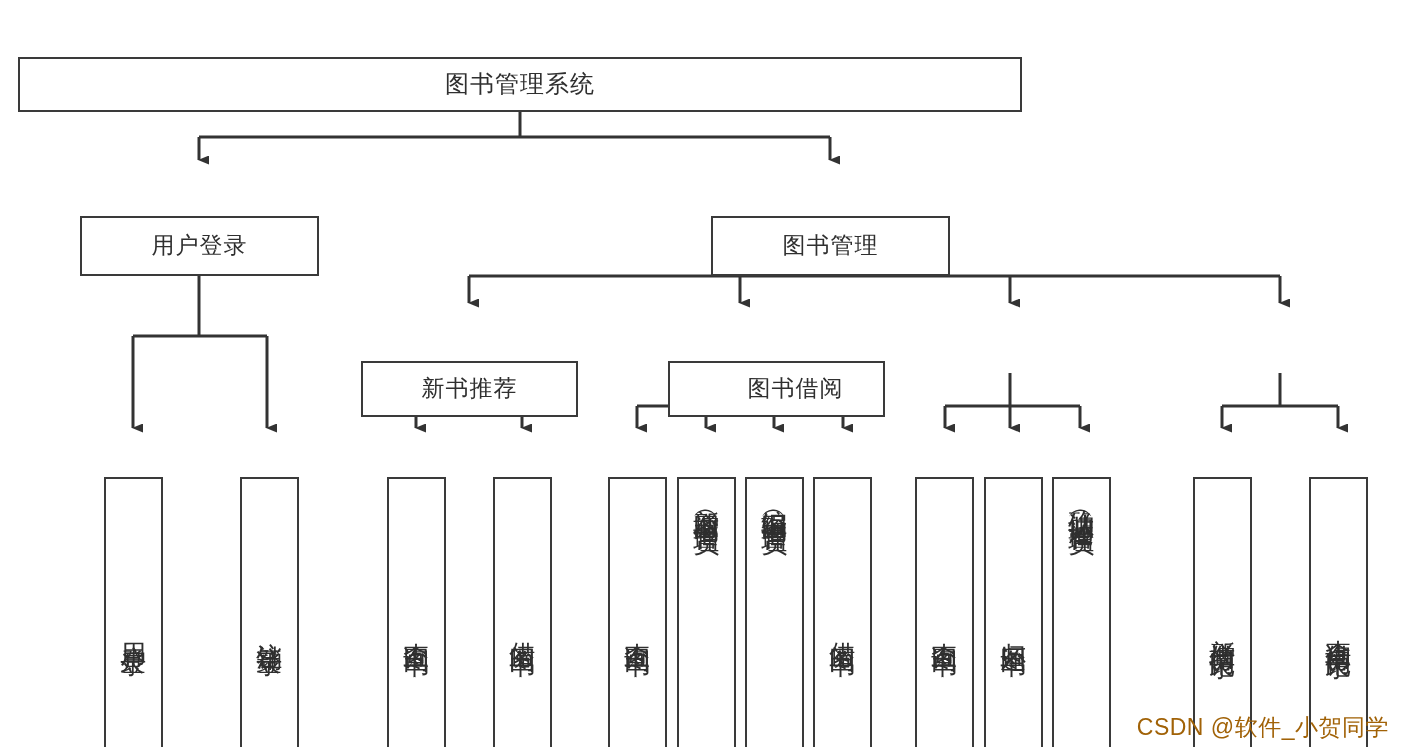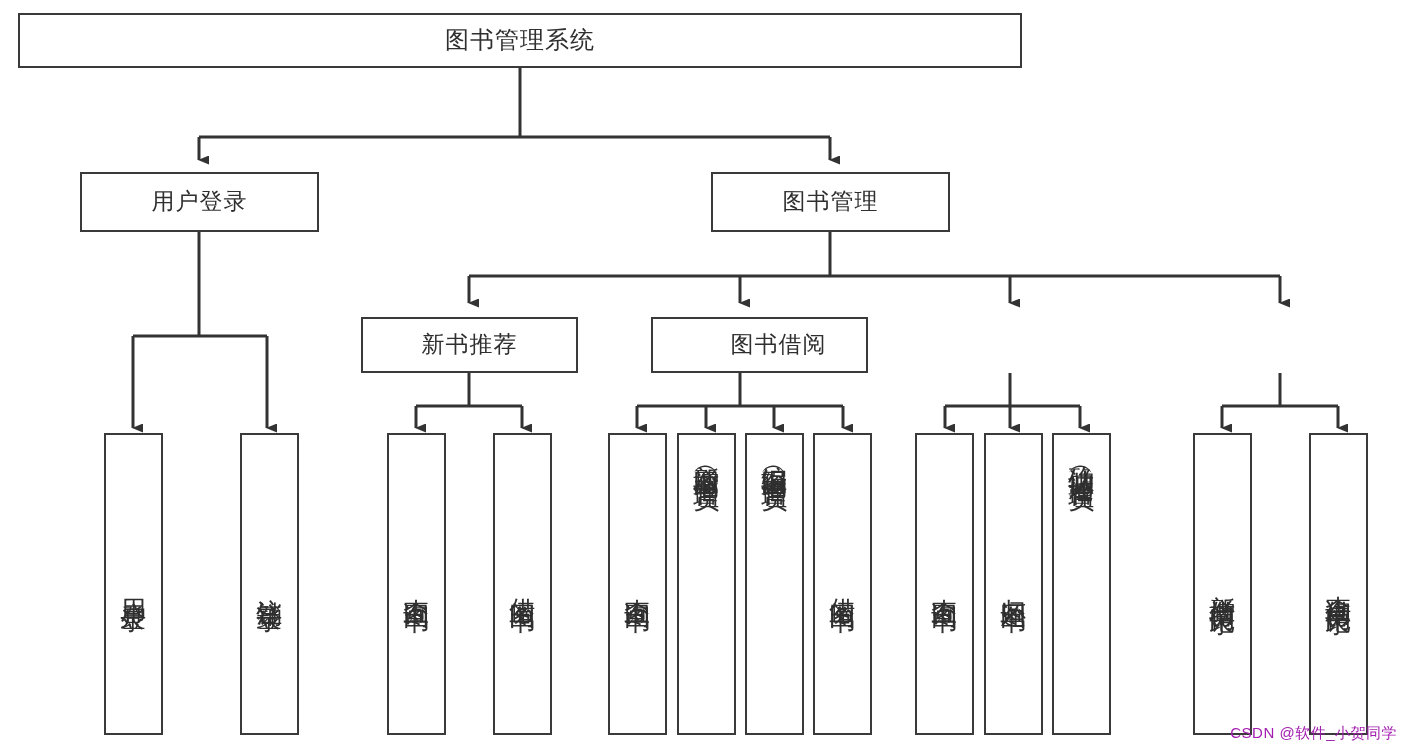--- a/index.html
+++ b/index.html
@@ -21,20 +21,21 @@
   }
   .node{
     position:absolute;
     box-sizing:border-box;
     border:2.5px solid #3a3a3a;
     background:#ffffff;
     display:flex;
     align-items:center;
     justify-content:center;
     color:#2f2f2f;
+    margin-top:44px;
   }
   .node.horiz{
     font-size:23px;
     letter-spacing:1px;
     line-height:1.2;
   }
   .node.root{
     font-size:24px;
   }
   
@@ -52,24 +53,24 @@
     white-space:nowrap;
     display:block;
   }
   
   .node.vert.mid{
     align-items:center;
     padding-top:0;
   }
   .watermark{
     position:absolute;
-    right:8px;
+    right:16px;
     bottom:4px;
-    font-size:15px;
-    color:#a21caf;
+    font-size:23px;
+    color:#a16207;
     letter-spacing:0.5px;
     white-space:nowrap;
     font-family:"Liberation Sans","DejaVu Sans",sans-serif;
   }
 </style>
 </head>
 <body>
 
 <div id="diagram">
 
@@ -132,21 +133,21 @@
   </div>
 
   <div class="node horiz" style="left:711px;top:172px;width:239px;height:60px;">
     <span>图书管理</span>
   </div>
 
   <div class="node horiz" style="left:361px;top:317px;width:217px;height:56px;">
     <span>新书推荐</span>
   </div>
 
-  <div class="node horiz" style="left:651px;top:317px;width:217px;height:56px;padding-left:38px;">
+  <div class="node horiz" style="left:668px;top:317px;width:217px;height:56px;padding-left:38px;">
     <span>图书借阅</span>
   </div>
 
 
 
   <div class="node vert mid" style="left:104px;top:433px;width:59px;height:302px;">
     <span class="vtext">用户登录</span>
   </div>
   <div class="node vert mid" style="left:240px;top:433px;width:59px;height:302px;">
     <span class="vtext">注销登录</span>

